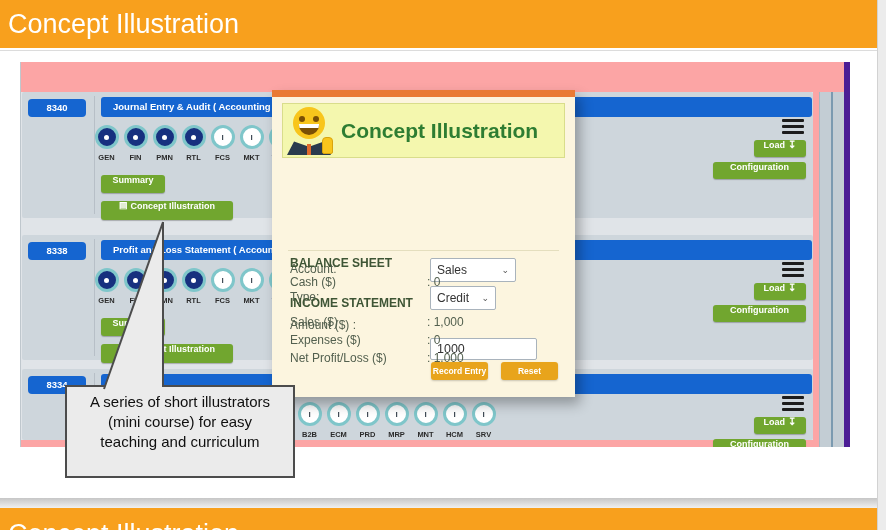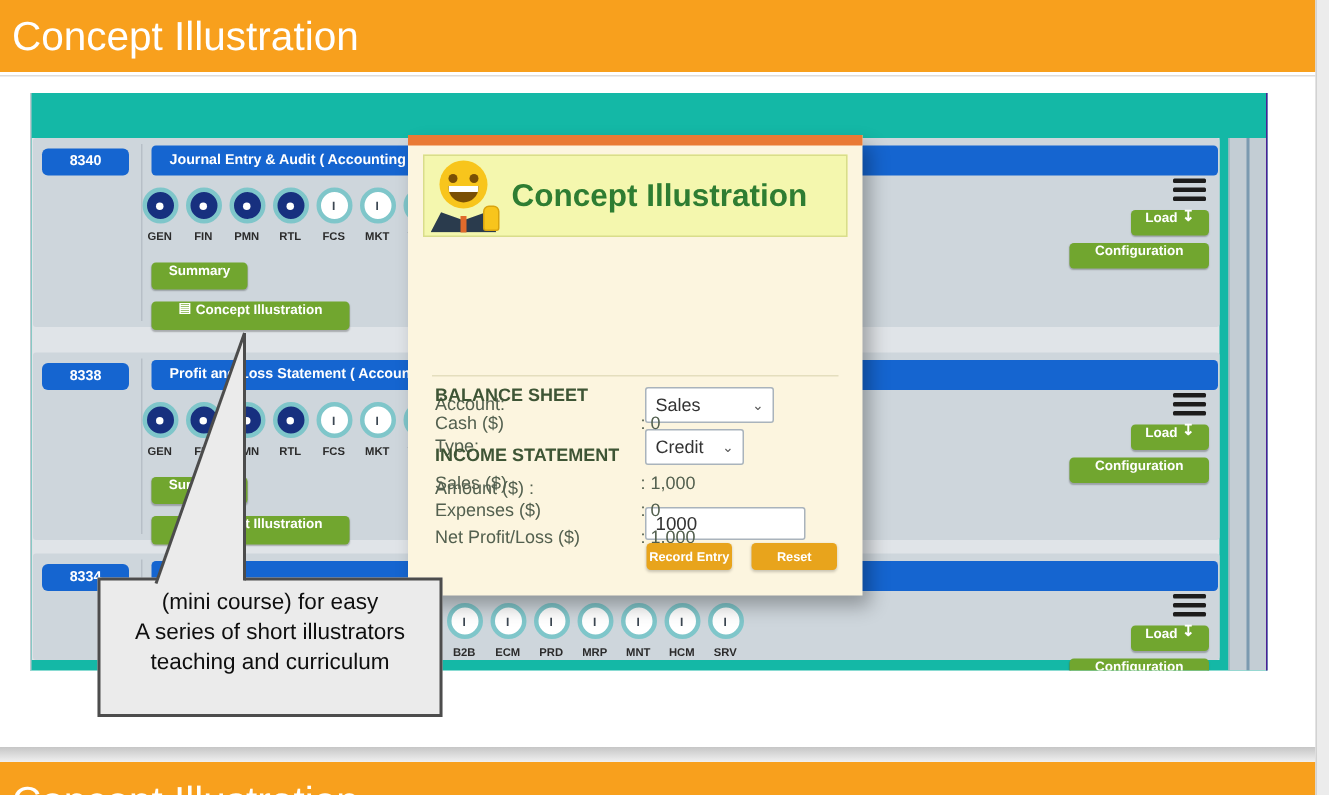--- a/index.html
+++ b/index.html
@@ -13,21 +13,21 @@
   .top-divider { position:absolute; left:0; top:50px; width:877px; height:1px; background:#dcdcdc; }
   .gap-strip { position:absolute; left:0; top:498px; width:877px; height:10px;
                background:linear-gradient(#c6c6c6,#f0f0f0); }
   .bottom-bar { position:absolute; left:0; top:508px; width:877px; height:22px; background:#F8A01D; overflow:hidden; }
   .bottom-title { color:#fff; font-size:27px; padding:11px 0 0 8px; white-space:nowrap; }
   .page-scrollbar { position:absolute; right:0; top:0; width:8px; height:530px;
                     background:#ececec; border-left:1px solid #d2d2d2; }
 
   
   .screenshot { position:absolute; left:20px; top:62px; width:823px; height:385px;
-                background:#14b8a6; border-left:1px solid #bfc7cd; border-right:1px solid #4c1d95; overflow:hidden; }
+                background:#fca5a5; border-left:1px solid #bfc7cd; border-right:6px solid #4c1d95; overflow:hidden; }
   .cards-backing { position:absolute; left:0; top:30px; width:792px; height:348px; background:#E0E4E8; }
   .inner-scrollbar { position:absolute; left:798px; top:30px; width:24px; height:355px;
                      background:#c3cdd4; border-left:1px solid #a8b8c2; }
   .inner-scrollbar .thumb-line { position:absolute; left:11px; top:0; width:2px; height:100%; background:#7b9ab0; }
 
   .card { position:absolute; left:1px; width:791px; background:#CED6DC; border-radius:2px; }
   .badge { position:absolute; left:6px; top:7px; width:58px; height:18px; background:#1565D0; border-radius:4px;
            color:#fff; font-size:9.5px; font-weight:bold; text-align:center; line-height:18px; }
   .vdivider { position:absolute; left:72px; top:4px; bottom:4px; width:1px; background:#b7bfc7; }
   .titlebar { position:absolute; left:79px; top:5px; width:711px; height:20px; background:#1565D0; border-radius:3px;
@@ -482,22 +482,22 @@
     <div class="stat-label" style="top:243px;">Expenses ($)</div>
     <div class="stat-value" style="top:243px;">: 0</div>
     <div class="stat-label" style="top:261px;">Net Profit/Loss ($)</div>
     <div class="stat-value" style="top:261px;">: 1,000</div>
 
     <button class="btn-amber record-btn">Record Entry</button>
     <button class="btn-amber reset-btn">Reset</button>
   </div>
 
   <div class="callout-box">
+    <div>A series of short illustrators</div>
     <div>(mini course) for easy</div>
-    <div>A series of short illustrators</div>
     <div>teaching and curriculum</div>
   </div>
   <svg class="callout-pointer" width="180" height="400">
     <polygon points="163,222 104,389 163,389" fill="#EBEBEB"></polygon>
     <line x1="163" y1="222" x2="104" y2="389" stroke="#4c4c4c" stroke-width="2"></line>
     <line x1="163" y1="222" x2="163" y2="387" stroke="#4c4c4c" stroke-width="2"></line>
   </svg>
 
   <div class="gap-strip"></div>
   <div class="bottom-bar">

